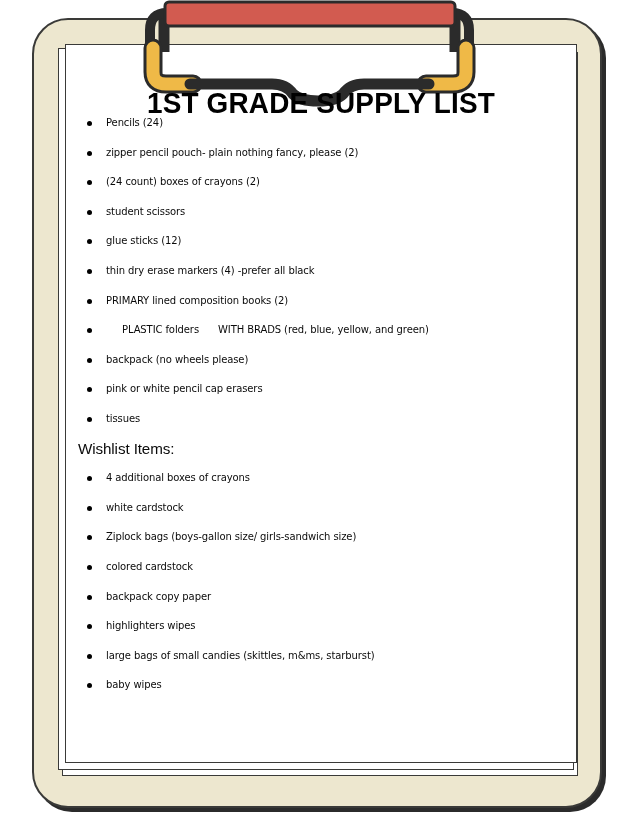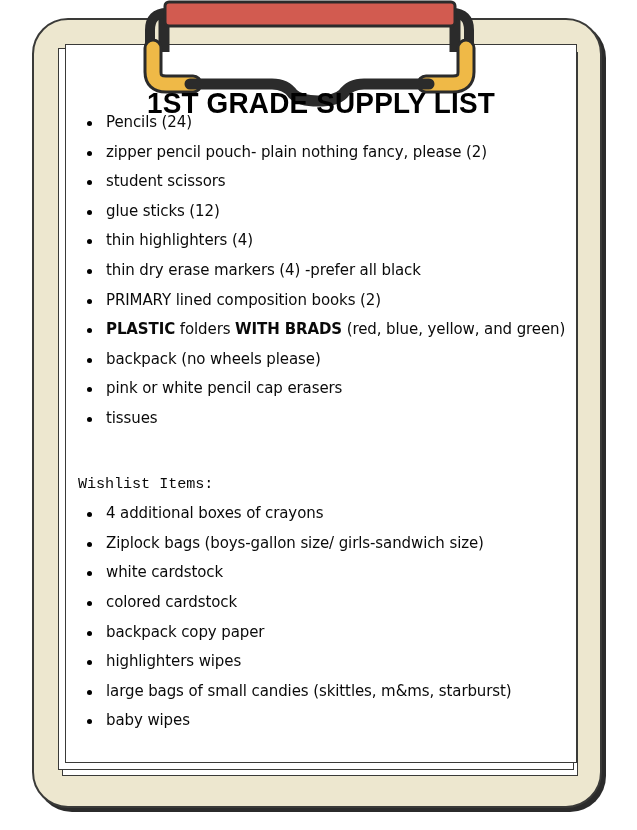--- a/index.html
+++ b/index.html
@@ -127,49 +127,49 @@
     margin: 0;
     padding: 0;
   }
   ul.supply li {
     position: relative;
     padding-left: 28px;
     margin: 0;
     height: 29.6px;
     line-height: 29.6px;
     font-family: "DejaVu Sans", sans-serif;
-    font-size: 15px;
+    font-size: 10px;
     color: #0a0a0a;
     white-space: nowrap;
     letter-spacing: -0.1px;
   }
   ul.supply li::before {
     content: "";
     position: absolute;
     left: 9px;
     top: 13px;
     width: 5px;
     height: 5px;
     border-radius: 50%;
     background: #000000;
   }
   ul.supply li b {
-    font-weight: bold;
+    font-weight: normal;
+    margin-left: 16px;
   }
 
   .section-head {
-    font-family: Liberation Mono, monospace;
+    font-family: Liberation Sans, sans-serif;
     font-size: 15.2px;
     color: #0a0a0a;
     height: 29.6px;
     line-height: 29.6px;
     padding-left: 0px;
     white-space: nowrap;
     letter-spacing: -0.1px;
-    margin-top: 36px;
   }
 </style>
 </head>
 <body>
 
 <div id="stage">
 
   <div class="board-shadow"></div>
   <div class="board"></div>
 
@@ -179,37 +179,37 @@
 
   <div class="doc">
 
     <div class="title">1ST GRADE SUPPLY LIST</div>
 
     <div class="body-area">
 
       <ul class="supply" id="primary-list">
           <li>Pencils (24)</li>
           <li>zipper pencil pouch- plain nothing fancy, please (2)</li>
+          <li>(24 count) boxes of crayons (2)</li>
           <li>student scissors</li>
           <li>glue sticks (12)</li>
-          <li>thin highlighters (4)</li>
           <li>thin dry erase markers (4) -prefer all black</li>
           <li>PRIMARY lined composition books (2)</li>
           <li><b>PLASTIC</b> folders <b>WITH BRADS</b> (red, blue, yellow, and green)</li>
           <li>backpack (no wheels please)</li>
           <li>pink or white pencil cap erasers</li>
           <li>tissues</li>
         </ul>
 
       <div class="section-head">Wishlist Items:</div>
 
       <ul class="supply" id="wishlist-list">
           <li>4 additional boxes of crayons</li>
+          <li>white cardstock</li>
           <li> Ziplock bags (boys-gallon size/ girls-sandwich size)</li>
-          <li>white cardstock</li>
           <li>colored cardstock</li>
           <li>backpack copy paper</li>
           <li>highlighters wipes</li>
           <li>large bags of small candies (skittles, m&amp;ms, starburst)</li>
           <li>baby wipes</li>
         </ul>
 
     </div>
   </div>
 

